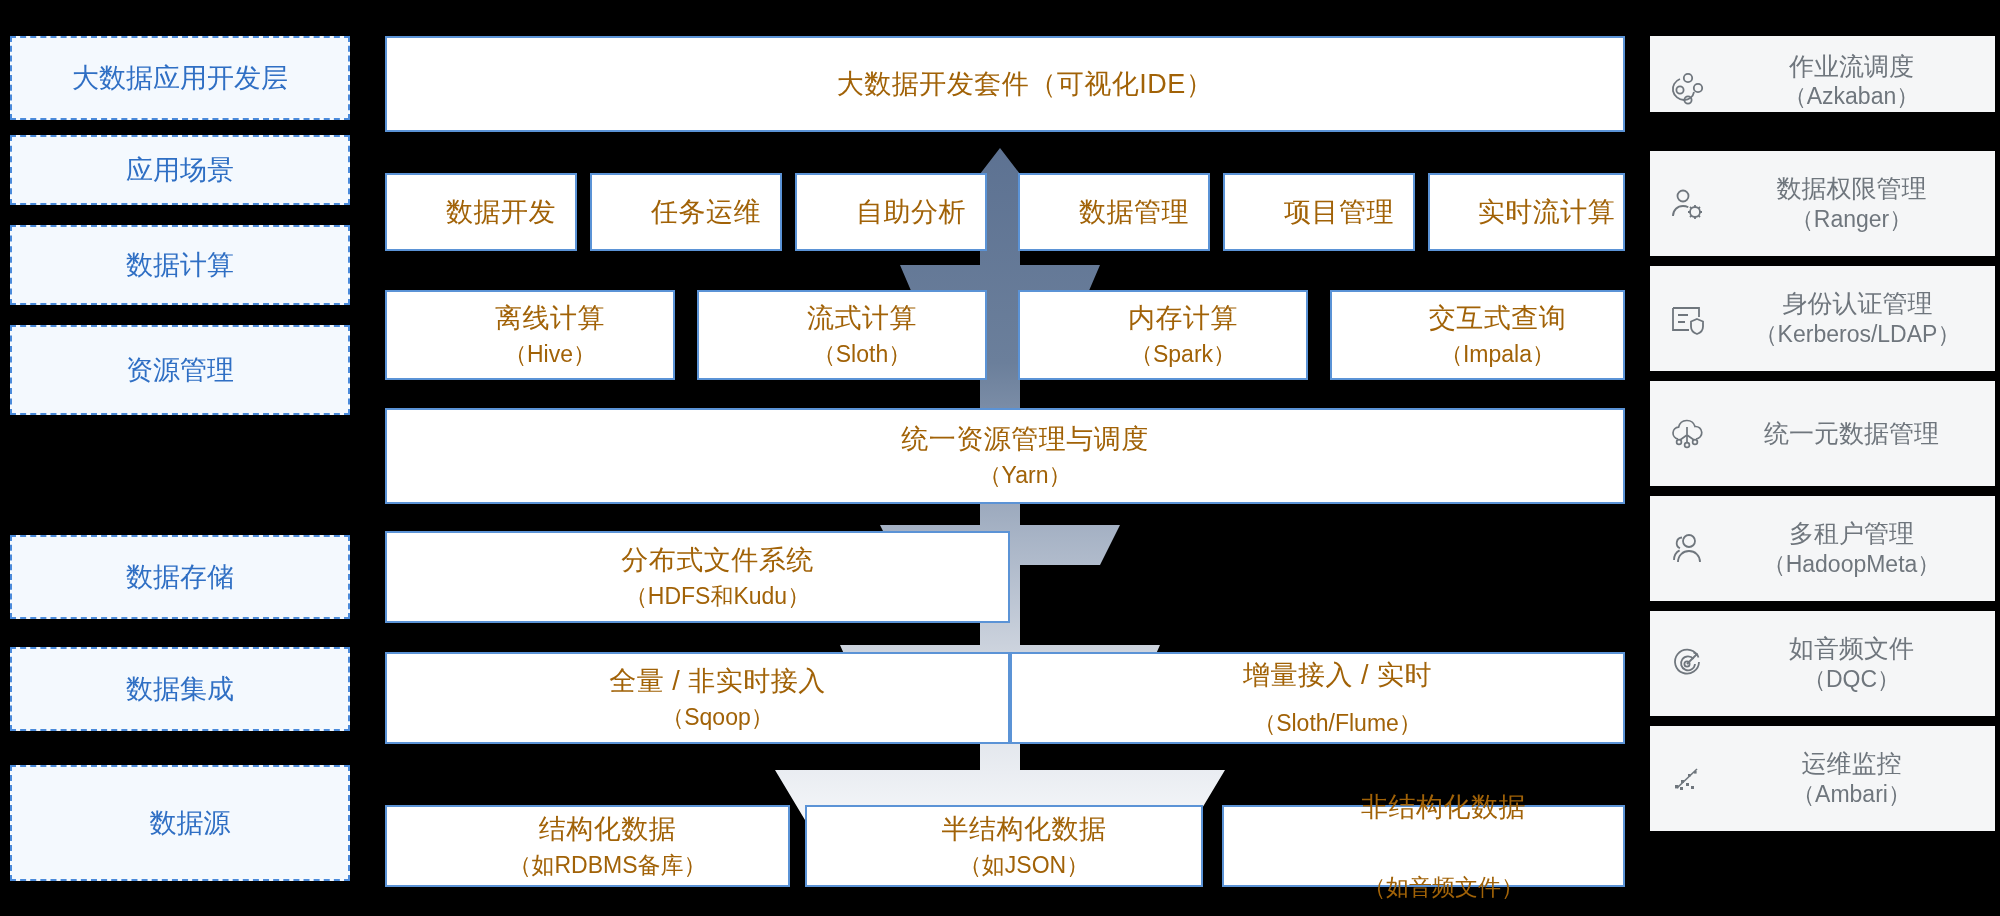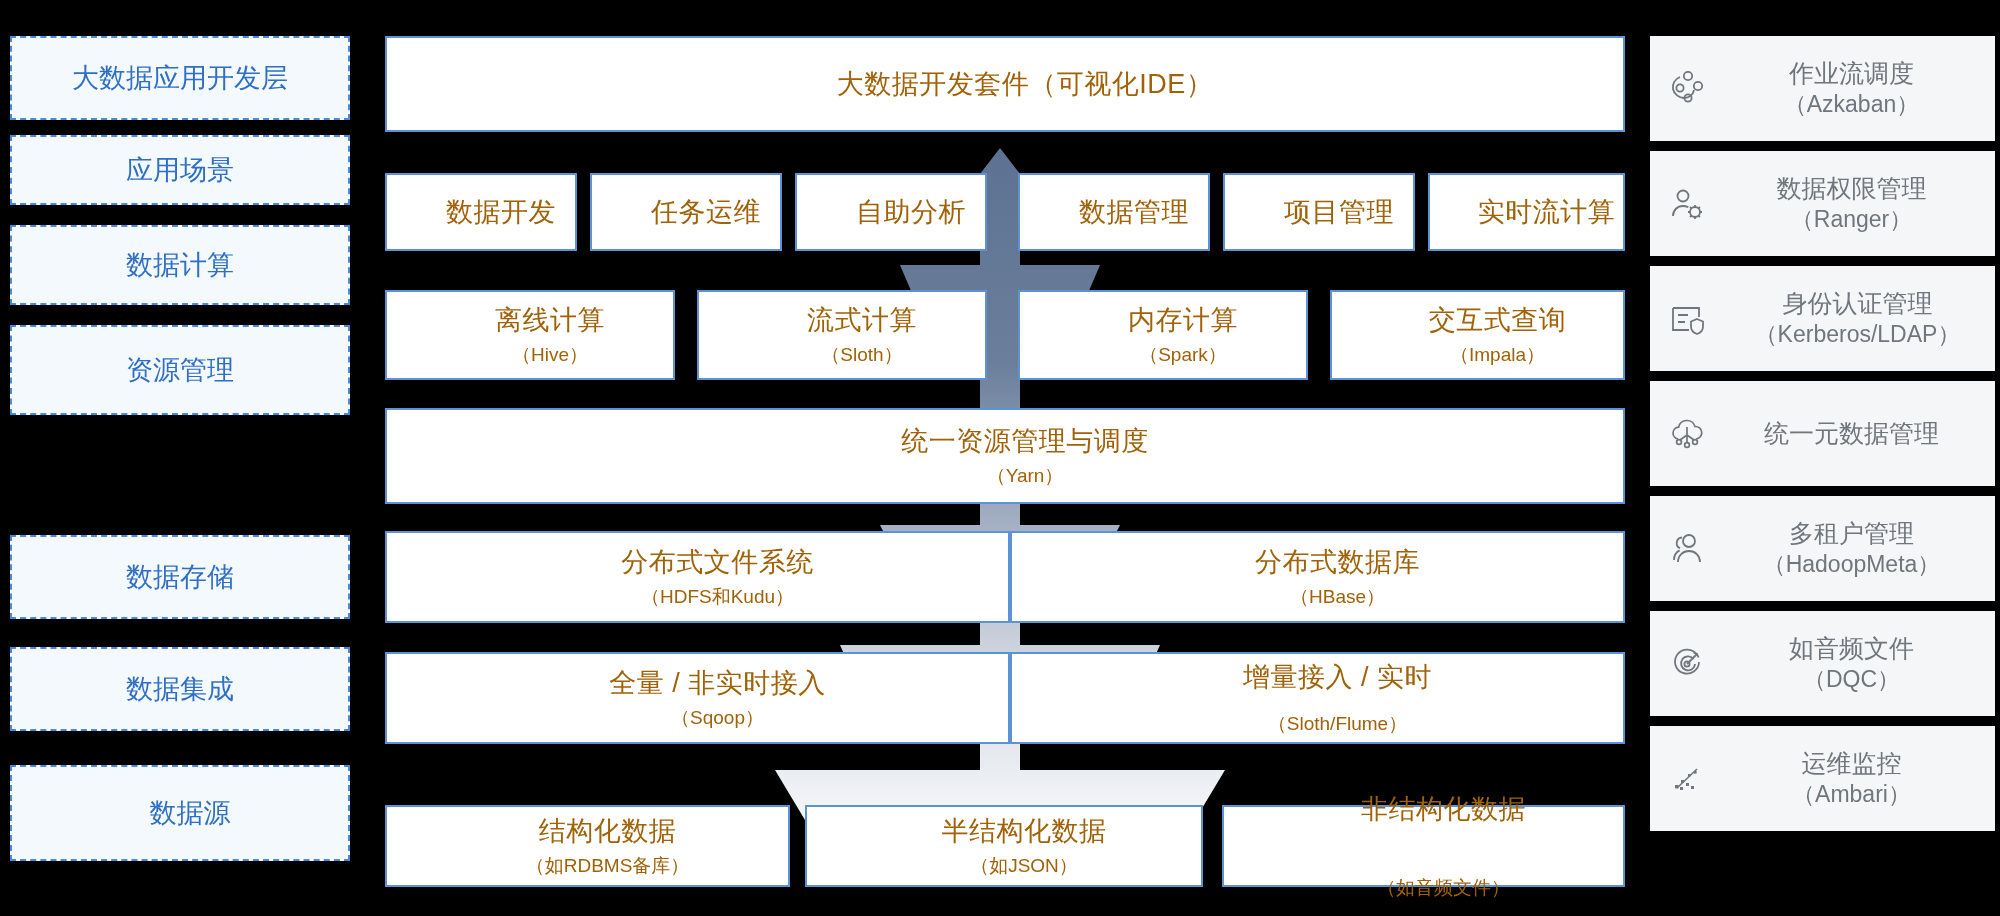--- a/index.html
+++ b/index.html
@@ -21,21 +21,21 @@
     flex-direction:column;
     align-items:center;
     justify-content:center;
     color:#a16207;
     text-align:center;
     line-height:1.28;
     z-index:4;
     padding-left:40px;
   }
   .bluebox .t1{font-size:27px;letter-spacing:.5px;}
-  .bluebox .t2{font-size:19px;margin-top:5px;}
+  .bluebox .t2{font-size:23px;margin-top:5px;}
   .bluebox.single .t1{font-size:27px;}
 
   
   .layerlabel{
     position:absolute;
     left:10px;width:340px;
     background:#f4f9fe;
     border:2px dashed #4a8ada;
     box-sizing:border-box;
     display:flex;align-items:center;justify-content:center;
@@ -132,21 +132,21 @@
     </div>
   <div class="layerlabel" style="top:325px;height:90px;">
       <span>资源管理</span>
     </div>
   <div class="layerlabel" style="top:535px;height:84px;">
       <span>数据存储</span>
     </div>
   <div class="layerlabel" style="top:647px;height:84px;">
       <span>数据集成</span>
     </div>
-  <div class="layerlabel" style="top:765px;height:96px;padding-left:20px;">
+  <div class="layerlabel" style="top:765px;height:116px;padding-left:20px;">
       <span>数据源</span>
     </div>
 
   <div class="bluebox single" style="left:385px;top:36px;width:1240px;height:96px;">
     <div class="t1">大数据开发套件（可视化IDE）</div>
   </div>
 
   <div class="bluebox" style="left:385px;top:173px;width:192px;height:78px;">
     <div class="t1">数据开发</div>
     </div>
@@ -185,24 +185,20 @@
 
   <div class="bluebox" style="left:385px;top:408px;width:1240px;height:96px;">
     <div class="t1">统一资源管理与调度</div>
     <div class="t2">（Yarn）</div>
     </div>
 
   <div class="bluebox" style="left:385px;top:531px;width:625px;height:92px;">
     <div class="t1">分布式文件系统</div>
     <div class="t2">（HDFS和Kudu）</div>
     </div>
-  <div class="bluebox" style="left:1010px;top:531px;width:615px;height:92px;">
-    <div class="t1">分布式数据库</div>
-    <div class="t2">（HBase）</div>
-    </div>
 
   <div class="bluebox" style="left:385px;top:652px;width:625px;height:92px;">
     <div class="t1">全量 / 非实时接入</div>
     <div class="t2">（Sqoop）</div>
     </div>
   <div class="bluebox" style="left:1010px;top:652px;width:615px;height:92px;gap:12px;">
     <div class="t1">增量接入 / 实时</div>
     <div class="t2">（Sloth/Flume）</div>
     </div>
 
@@ -212,21 +208,21 @@
     </div>
   <div class="bluebox" style="left:805px;top:805px;width:398px;height:82px;">
     <div class="t1">半结构化数据</div>
     <div class="t2">（如JSON）</div>
     </div>
   <div class="bluebox" style="left:1222px;top:805px;width:403px;height:82px;gap:44px;">
     <div class="t1">非结构化数据</div>
     <div class="t2">（如音频文件）</div>
     </div>
 
-  <div class="sidecard" style="top:36px;height:105px;">
+  <div class="sidecard" style="top:36px;height:76px;align-items:flex-end;">
     <span class="ic">
       <svg width="42" height="42" viewBox="0 0 42 42" fill="none" stroke="#6f767d" stroke-width="1.8">
         <path d="M14 9c-5 2-8 7-7 12s6 9 11 9 9-3 10-8"></path>
         <circle cx="22" cy="8" r="4.2"></circle>
           <circle cx="32" cy="18" r="4.2"></circle>
         <circle cx="14" cy="20" r="3.6"></circle>
           <circle cx="22" cy="30" r="3.6"></circle>
       </svg>
     </span>
     <span class="txt">

